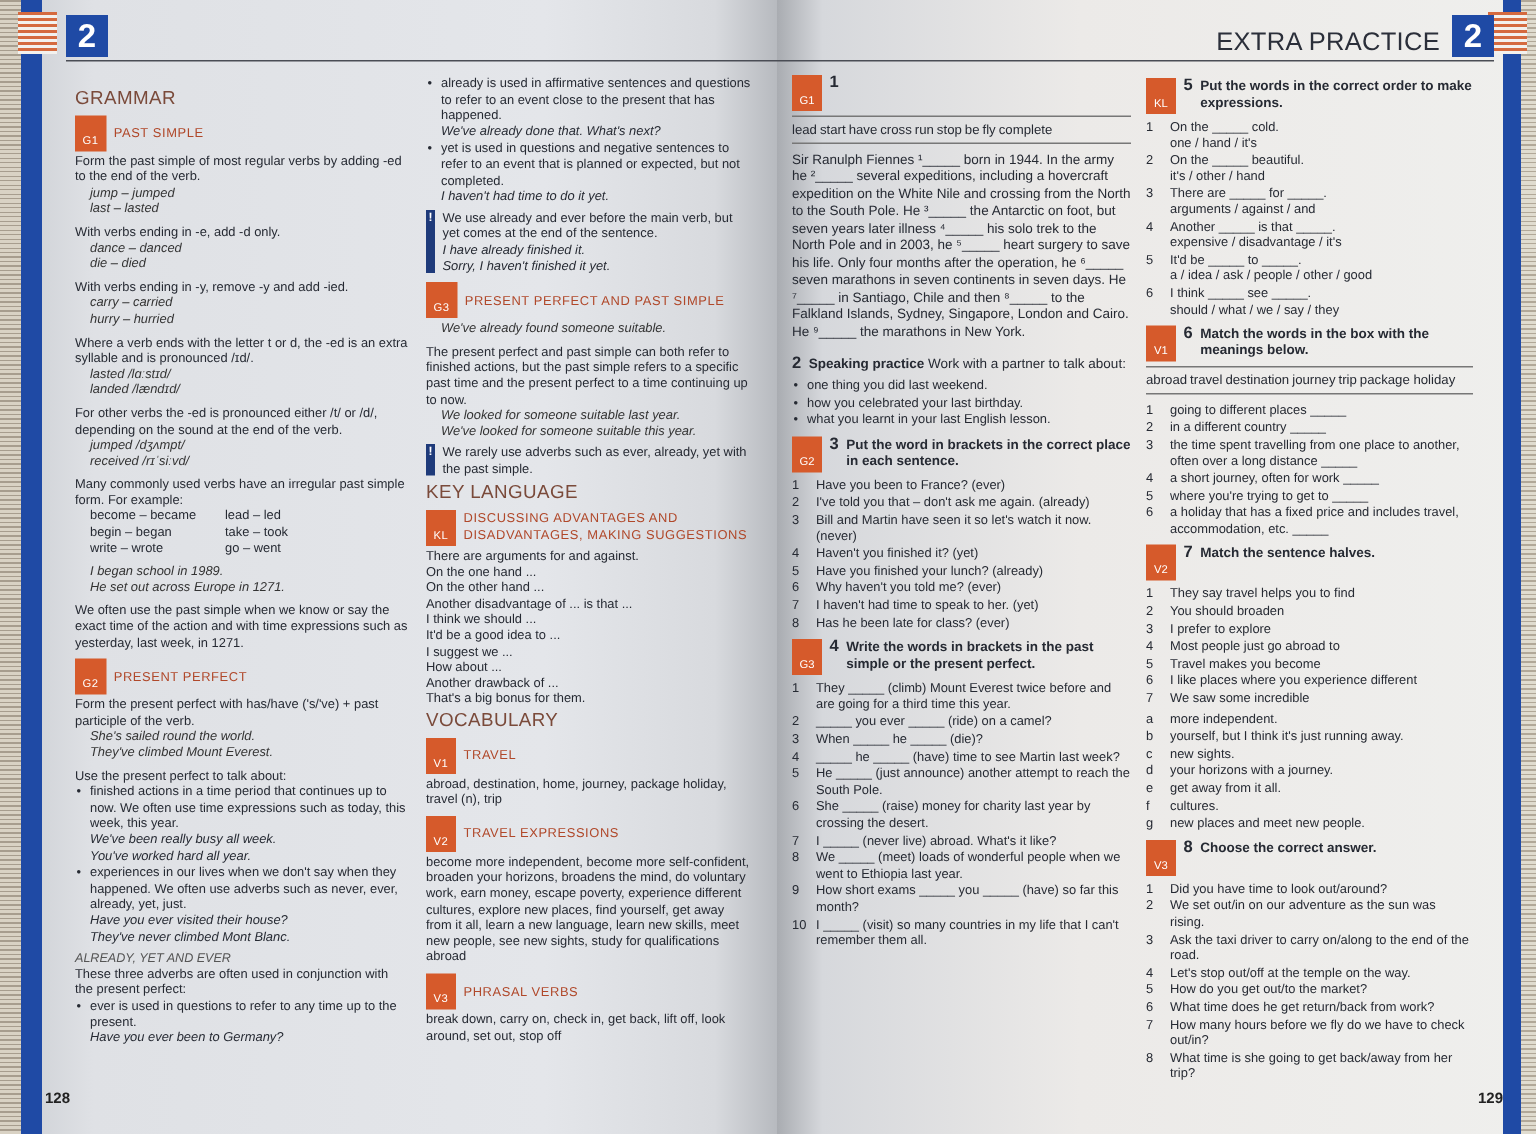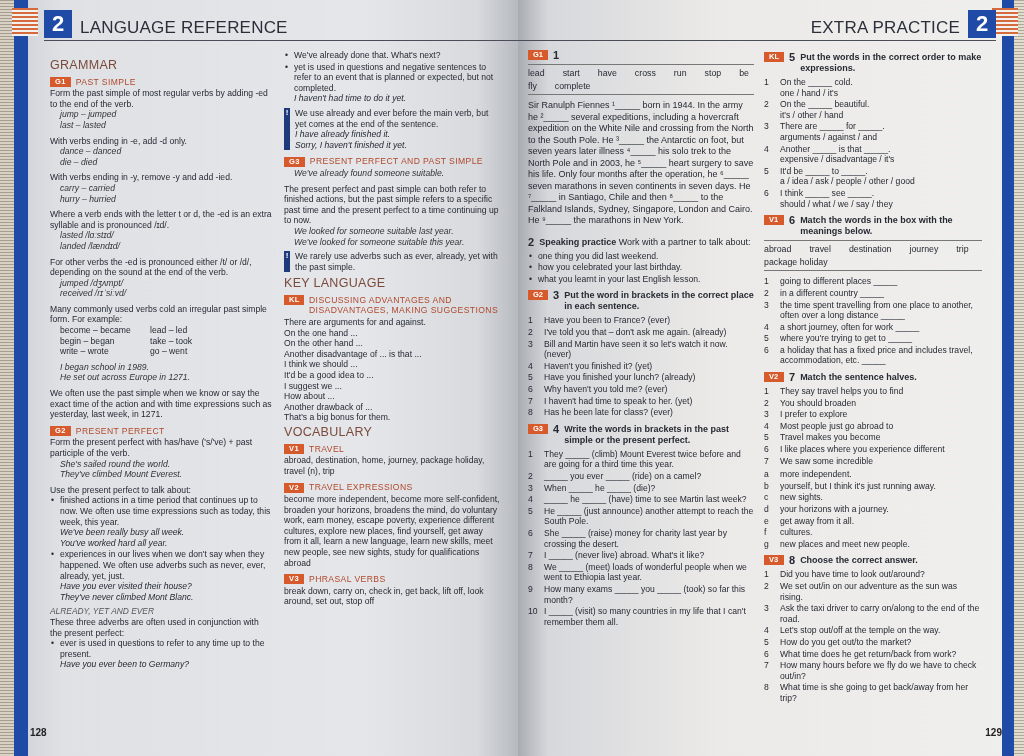--- a/index.html
+++ b/index.html
@@ -27,52 +27,51 @@
   .page-title { position: absolute; top: 18px; font-size: 17px; color: #2b2f3a; letter-spacing: 0.2px; }
   .page-left .page-title { left: 80px; }
   .page-right .page-title { right: 64px; }
   .header-rule { position: absolute; top: 40px; height: 1px; background: #4a4d55; }
   .page-left .header-rule { left: 44px; right: 0; }
   .page-right .header-rule { left: 0; right: 28px; }
 
   .col { position: absolute; font-size: 8.6px; line-height: 10.6px; color: #262a33; }
   .section-h { font-size: 12.5px; color: #7a4a3a; letter-spacing: 0.3px; margin: 4px 0 2px; }
   .sub-h { display: flex; align-items: center; gap: 5px; font-size: 8.6px; color: #b0482a; text-transform: uppercase; letter-spacing: 0.4px; margin: 6px 0 1px; }
-  .tag { display: inline-block; background: #d65a2b; color: #fff; font-size: 7.5px; font-weight: bold; padding: 0 5px; height: 10px; line-height: 10px; min-width: 20px; }
+  .tag { display: inline-block; background: #d65a2b; color: #fff; font-size: 7.5px; font-weight: normal; padding: 12px 5px; height: 10px; line-height: 10px; min-width: 20px; text-align: center; }
   .ex { font-style: italic; padding-left: 10px; color: #333; }
   .ex-grid { display: grid; grid-template-columns: 90px 90px; padding-left: 10px; }
   ul.bullets { list-style: none; padding-left: 10px; margin-bottom: 4px; }
   ul.bullets li { position: relative; margin-bottom: 1px; }
   ul.bullets li::before { content: "•"; position: absolute; left: -9px; }
   .note { display: flex; gap: 5px; margin: 4px 0 6px; }
   .note-bar { width: 6px; background: #1e3a7a; color: #fff; font-size: 8px; font-weight: bold; text-align: center; line-height: 10px; flex-shrink: 0; }
   .italic-h { font-style: italic; text-transform: uppercase; color: #555; font-size: 8.4px; margin-top: 4px; }
   .page-num { position: absolute; bottom: 18px; font-size: 10px; font-weight: bold; color: #222; }
   .page-left .page-num { left: 30px; }
   .page-right .page-num { right: 22px; }
 
   .ex-h { display: flex; gap: 5px; align-items: flex-start; font-weight: bold; font-size: 9px; line-height: 11px; margin: 6px 0 3px; }
   .ex-h .num { font-size: 11px; }
-  .word-box { border-top: 1px solid #777; border-bottom: 1px solid #777; padding: 3px 0; margin: 3px 0 5px; display: flex; flex-wrap: wrap; gap: 2px 18px; font-size: 8.8px; }
+  .word-box { border-top: 1px solid #777; border-bottom: 1px solid #777; padding: 3px 0; margin: 3px 0 5px; display: flex; flex-wrap: wrap; gap: 2px 2px; font-size: 8.8px; }
   ol.items { list-style: none; }
   ol.items li { display: flex; gap: 8px; margin-bottom: 1px; }
   ol.items li .n { width: 8px; flex-shrink: 0; }
   .letters li .n { width: 8px; }
 </style>
 </head>
 <body>
 
 <div class="spread">
 
   <div class="page page-left">
     <div class="edge-left"></div>
     <div class="edge-blue-left"></div>
     <div class="stripe-block stripe-left"></div>
     <div class="unit-badge">2</div>
-    <div class="page-title">LANGUAGE REFERENCE</div>
     <div class="header-rule"></div>
 
     <div class="col" style="left:50px; top:56px; width:222px;">
       <div class="section-h">GRAMMAR</div>
       <div class="sub-h">
         <span class="tag">G1</span>
         <span>PAST SIMPLE</span>
       </div>
       <div>Form the past simple of most regular verbs by adding -ed to the end of the verb.</div>
       <div class="ex">jump – jumped</div>
@@ -82,21 +81,21 @@
       <div class="ex" style="margin-bottom:5px">die – died</div>
       <div>With verbs ending in -y, remove -y and add -ied.</div>
       <div class="ex">carry – carried</div>
       <div class="ex" style="margin-bottom:5px">hurry – hurried</div>
       <div>Where a verb ends with the letter t or d, the -ed is an extra syllable and is pronounced /ɪd/.</div>
       <div class="ex">lasted /lɑːstɪd/</div>
       <div class="ex" style="margin-bottom:5px">landed /lændɪd/</div>
       <div>For other verbs the -ed is pronounced either /t/ or /d/, depending on the sound at the end of the verb.</div>
       <div class="ex">jumped /dʒʌmpt/</div>
       <div class="ex" style="margin-bottom:5px">received /rɪˈsiːvd/</div>
-      <div>Many commonly used verbs cold an irregular past simple form. For example:</div>
+      <div>Many commonly used verbs have an irregular past simple form. For example:</div>
       <div class="ex-grid" style="margin-bottom:5px">
         <span>become – became</span>
         <span>lead – led</span>
         <span>begin – began</span>
         <span>take – took</span>
         <span>write – wrote</span>
         <span>go – went</span>
       </div>
       <div class="ex">I began school in 1989.</div>
       <div class="ex" style="margin-bottom:5px">He set out across Europe in 1271.</div>
@@ -128,21 +127,22 @@
         <li>
           <span>ever is used in questions to refer to any time up to the present.</span>
           <div style="font-style:italic">Have you ever been to Germany?</div>
         </li>
       </ul>
     </div>
 
     <div class="col" style="left:284px; top:50px; width:218px;">
       <ul class="bullets">
         <li>
-          <div style="">We've already done that. What's next?</div>
+          <span>already is used in affirmative sentences and questions to refer to an event close to the present that has happened.</span>
+          <div style="font-style:italic">We've already done that. What's next?</div>
         </li>
         <li>
           <span>yet is used in questions and negative sentences to refer to an event that is planned or expected, but not completed.</span>
           <div style="font-style:italic">I haven't had time to do it yet.</div>
         </li>
       </ul>
       <div class="note">
         <div class="note-bar">!</div>
         <div>
           <div>We use already and ever before the main verb, but yet comes at the end of the sentence.</div>
@@ -310,21 +310,21 @@
         <li>
             <span class="n">7</span>
             <span>I _____ (never live) abroad. What's it like?</span>
           </li>
         <li>
             <span class="n">8</span>
             <span>We _____ (meet) loads of wonderful people when we went to Ethiopia last year.</span>
           </li>
         <li>
             <span class="n">9</span>
-            <span>How many exams _____ you _____ (took) so far this month?</span>
+            <span>How short exams _____ you _____ (have) so far this month?</span>
           </li>
         <li>
             <span class="n">10</span>
             <span>I _____ (visit) so many countries in my life that I can't remember them all.</span>
           </li>
       </ol>
     </div>
 
     <div class="col" style="left:246px; top:46px; width:218px;">
       <div class="ex-h">

